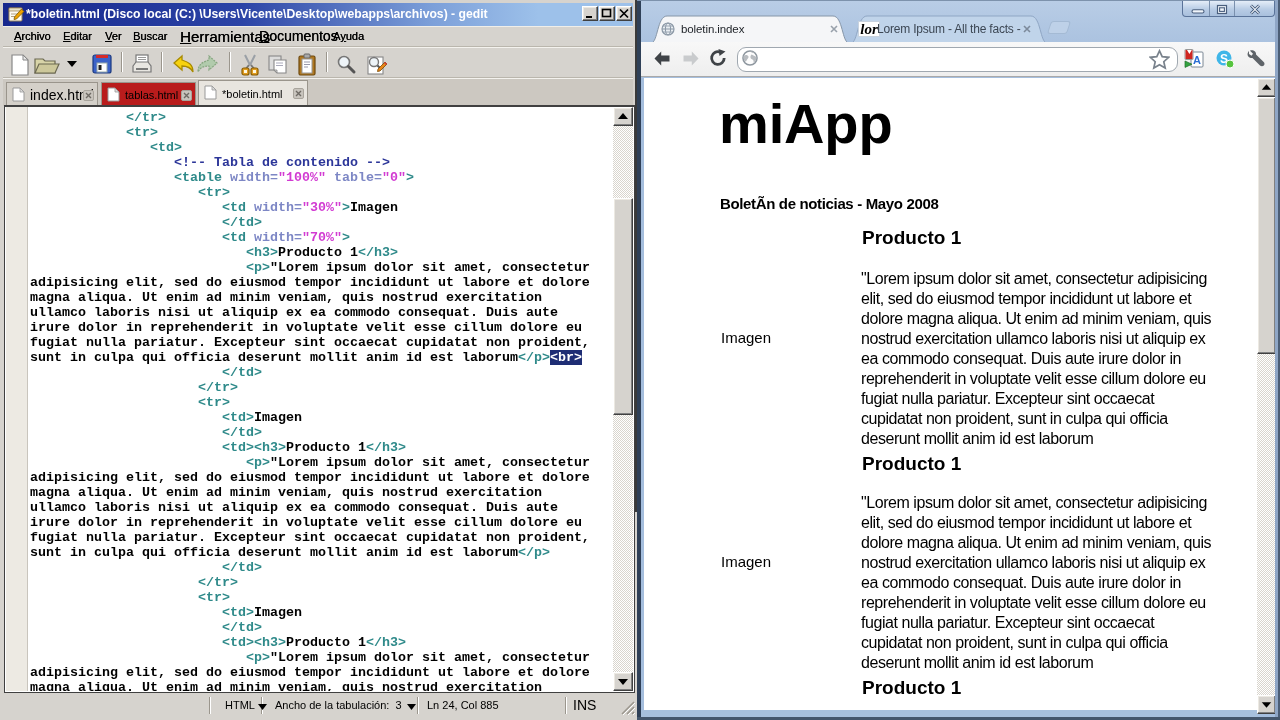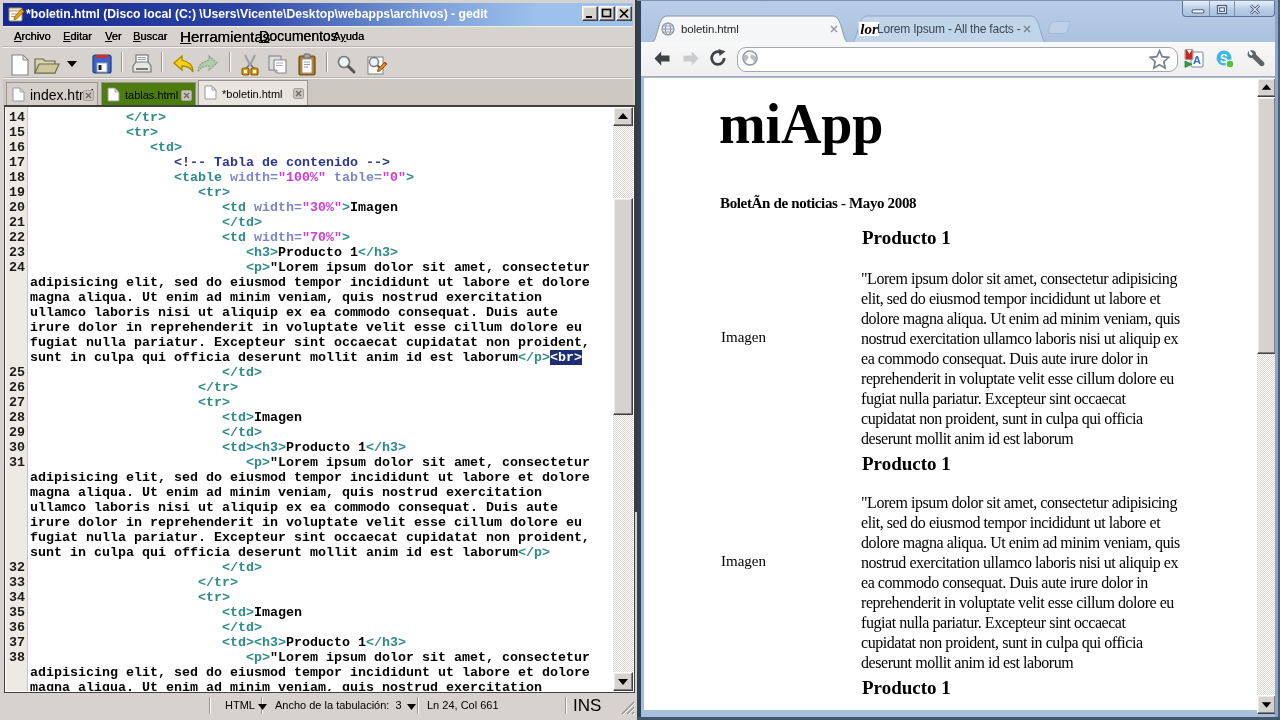--- a/index.html
+++ b/index.html
@@ -119,21 +119,21 @@
       <svg class="ab" style="left:5px;top:4px" width="13" height="15" viewBox="0 0 13 15">
         <path d="M1 1 h7 l4 4 v9 h-11 z" fill="#fff" stroke="#999"></path>
         <path d="M8 1 l4 4 h-4 z" fill="#ddd" stroke="#999" stroke-width="0.8"></path>
       </svg>
       <div class="ab" style="left:23px;top:0;height:24px;line-height:24px;font-size:14px;color:#000">index.html</div>
       <svg class="ab" style="left:76px;top:7px" width="11" height="11" viewBox="0 0 11 11">
         <rect x="0.5" y="0.5" width="10" height="10" rx="1.5" fill="#c8c4bd" stroke="#a8a49c"></rect>
         <path d="M3 3 L8 8 M8 3 L3 8" stroke="#6e6a64" stroke-width="1.4"></path>
       </svg>
     </div>
-<div class="ab" style="left:101px;top:82px;width:95px;height:24px;background:#4d7c0f;border:1px solid #9a958c;border-bottom:none">
+<div class="ab" style="left:101px;top:82px;width:95px;height:24px;background:#b91c1c;border:1px solid #9a958c;border-bottom:none">
       <svg class="ab" style="left:5px;top:4px" width="13" height="15" viewBox="0 0 13 15">
         <path d="M1 1 h7 l4 4 v9 h-11 z" fill="#fff" stroke="#999"></path>
         <path d="M8 1 l4 4 h-4 z" fill="#ddd" stroke="#999" stroke-width="0.8"></path>
       </svg>
       <div class="ab" style="left:23px;top:0;height:24px;line-height:24px;font-size:11px;color:#000">tablas.html</div>
       <svg class="ab" style="left:79px;top:7px" width="11" height="11" viewBox="0 0 11 11">
         <rect x="0.5" y="0.5" width="10" height="10" rx="1.5" fill="#c8c4bd" stroke="#a8a49c"></rect>
         <path d="M3 3 L8 8 M8 3 L3 8" stroke="#6e6a64" stroke-width="1.4"></path>
       </svg>
     </div>
@@ -144,59 +144,20 @@
       </svg>
       <div class="ab" style="left:23px;top:0;height:26px;line-height:26px;font-size:11px;color:#000">*boletin.html</div>
       <svg class="ab" style="left:94px;top:7px" width="11" height="11" viewBox="0 0 11 11">
         <rect x="0.5" y="0.5" width="10" height="10" rx="1.5" fill="#c8c4bd" stroke="#a8a49c"></rect>
         <path d="M3 3 L8 8 M8 3 L3 8" stroke="#6e6a64" stroke-width="1.4"></path>
       </svg>
     </div>
 <div class="ab" style="left:4px;top:105px;width:631px;height:588px;background:#fff;border:1px solid #404040;border-top:2px solid #404040"></div>
 <div class="ab" style="left:6px;top:107px;width:22px;height:584px;background:#edeae3;border-right:1px solid #c9c5bd"></div>
 <style>.t{color:#2f8a8a}.a{color:#7d87c5}.v{color:#d23bd2}.c{color:#2c3699}.sel{background:#1e2d74;color:#fff}</style>
-<pre class="ab" style="left:9px;top:110.0px;font-size:13.333px;line-height:15px;font-weight:700;color:#1a1a1a">14
-15
-16
-17
-18
-19
-20
-21
-22
-23
-24
-
-
-
-
-
-
-25
-26
-27
-28
-29
-30
-31
-
-
-
-
-
-
-32
-33
-34
-35
-36
-37
-38
-
-</pre>
 <div class="ab" style="left:29px;top:107px;width:583px;height:584px;overflow:hidden">
 <pre style="position:absolute;left:1px;top:3.0px;font-size:13.333px;line-height:15px;font-weight:700;color:#000">&nbsp;&nbsp;&nbsp;&nbsp;&nbsp;&nbsp;&nbsp;&nbsp;&nbsp;&nbsp;&nbsp;&nbsp;<span class="t">&lt;/tr&gt;</span>
 &nbsp;&nbsp;&nbsp;&nbsp;&nbsp;&nbsp;&nbsp;&nbsp;&nbsp;&nbsp;&nbsp;&nbsp;<span class="t">&lt;tr&gt;</span>
 &nbsp;&nbsp;&nbsp;&nbsp;&nbsp;&nbsp;&nbsp;&nbsp;&nbsp;&nbsp;&nbsp;&nbsp;&nbsp;&nbsp;&nbsp;<span class="t">&lt;td&gt;</span>
 &nbsp;&nbsp;&nbsp;&nbsp;&nbsp;&nbsp;&nbsp;&nbsp;&nbsp;&nbsp;&nbsp;&nbsp;&nbsp;&nbsp;&nbsp;&nbsp;&nbsp;&nbsp;<span class="c">&lt;!-- Tabla de contenido --&gt;</span>
 &nbsp;&nbsp;&nbsp;&nbsp;&nbsp;&nbsp;&nbsp;&nbsp;&nbsp;&nbsp;&nbsp;&nbsp;&nbsp;&nbsp;&nbsp;&nbsp;&nbsp;&nbsp;<span class="t">&lt;table</span> <span class="a">width=</span><span class="v">"100%"</span> <span class="a">table=</span><span class="v">"0"</span><span class="t">&gt;</span>
 &nbsp;&nbsp;&nbsp;&nbsp;&nbsp;&nbsp;&nbsp;&nbsp;&nbsp;&nbsp;&nbsp;&nbsp;&nbsp;&nbsp;&nbsp;&nbsp;&nbsp;&nbsp;&nbsp;&nbsp;&nbsp;<span class="t">&lt;tr&gt;</span>
 &nbsp;&nbsp;&nbsp;&nbsp;&nbsp;&nbsp;&nbsp;&nbsp;&nbsp;&nbsp;&nbsp;&nbsp;&nbsp;&nbsp;&nbsp;&nbsp;&nbsp;&nbsp;&nbsp;&nbsp;&nbsp;&nbsp;&nbsp;&nbsp;<span class="t">&lt;td</span> <span class="a">width=</span><span class="v">"30%"</span><span class="t">&gt;</span>Imagen
 &nbsp;&nbsp;&nbsp;&nbsp;&nbsp;&nbsp;&nbsp;&nbsp;&nbsp;&nbsp;&nbsp;&nbsp;&nbsp;&nbsp;&nbsp;&nbsp;&nbsp;&nbsp;&nbsp;&nbsp;&nbsp;&nbsp;&nbsp;&nbsp;<span class="t">&lt;/td&gt;</span>
 &nbsp;&nbsp;&nbsp;&nbsp;&nbsp;&nbsp;&nbsp;&nbsp;&nbsp;&nbsp;&nbsp;&nbsp;&nbsp;&nbsp;&nbsp;&nbsp;&nbsp;&nbsp;&nbsp;&nbsp;&nbsp;&nbsp;&nbsp;&nbsp;<span class="t">&lt;td</span> <span class="a">width=</span><span class="v">"70%"</span><span class="t">&gt;</span>
@@ -245,22 +206,22 @@
 <div class="ab" style="left:417px;top:697px;width:2px;height:17px;border-left:1px solid #9b968d;border-right:1px solid #fff"></div>
 <div class="ab" style="left:565px;top:697px;width:2px;height:17px;border-left:1px solid #9b968d;border-right:1px solid #fff"></div>
 <div class="ab" style="left:225px;top:695px;height:21px;line-height:21px;font-size:11px">HTML</div>
 <svg class="ab" style="left:258px;top:704px" width="9" height="6" viewBox="0 0 9 6">
       <path d="M0 0 h9 l-4.5 6 z" fill="#000"></path>
     </svg>
 <div class="ab" style="left:275px;top:695px;height:21px;line-height:21px;font-size:11px">Ancho de la tabulación:&nbsp;&nbsp;3</div>
 <svg class="ab" style="left:407px;top:704px" width="9" height="6" viewBox="0 0 9 6">
       <path d="M0 0 h9 l-4.5 6 z" fill="#000"></path>
     </svg>
-<div class="ab" style="left:427px;top:695px;height:21px;line-height:21px;font-size:11px">Ln 24, Col 661</div>
-<div class="ab" style="left:573px;top:695px;height:21px;line-height:21px;font-size:17px">INS</div>
+<div class="ab" style="left:427px;top:695px;height:21px;line-height:21px;font-size:11px">Ln 24, Col 885</div>
+<div class="ab" style="left:573px;top:695px;height:21px;line-height:21px;font-size:14px">INS</div>
 <svg class="ab" style="left:620px;top:700px" width="15" height="15" viewBox="0 0 15 15">
       <path d="M14 2 L2 14 M14 7 L7 14 M14 12 L12 14" stroke="#9b968d" stroke-width="1.5"></path>
       <path d="M15 3 L3 15 M15 8 L8 15 M15 13 L13 15" stroke="#fff" stroke-width="1"></path>
     </svg>
 </div>
 <div class="ab" style="left:637px;top:0;width:643px;height:720px;background:linear-gradient(180deg,#b9cde6 0%,#a5bedd 60px,#a5bedd 100%)">
 <div class="ab" style="left:0;top:0;width:4px;height:720px;background:#2f4057"></div>
 <div class="ab" style="left:0;top:0;width:643px;height:1px;background:#7d92ac"></div>
 <div class="ab" style="left:545px;top:1px;width:93px;height:16px;border:1px solid #5a7399;border-top:none;border-radius:0 0 4px 4px;background:linear-gradient(180deg,#e4edf8,#b8cce5 55%,#a9c0dd);overflow:hidden">
 <div class="ab" style="left:26px;top:0;width:1px;height:16px;background:#7a90ad"></div>
@@ -289,21 +250,21 @@
 <svg class="ab" style="left:13px;top:15px" width="200" height="28" viewBox="0 0 200 28">
 <path d="M1 28 C8 28 7 1 17 1 L183 1 C193 1 192 28 199 28 Z" fill="#f5f6f8" stroke="#8696a8" stroke-width="1"></path>
     </svg>
 <svg class="ab" style="left:24px;top:22px" width="14" height="14" viewBox="0 0 14 14">
 <circle cx="7" cy="7" r="6" fill="#e8edf2" stroke="#8b98a6" stroke-width="1.2"></circle>
 <ellipse cx="7" cy="7" rx="2.6" ry="6" fill="none" stroke="#8b98a6" stroke-width="1"></ellipse>
 <line x1="1" y1="7" x2="13" y2="7" stroke="#8b98a6" stroke-width="1"></line>
 <line x1="2" y1="4" x2="12" y2="4" stroke="#8b98a6" stroke-width="0.8"></line>
 <line x1="2" y1="10" x2="12" y2="10" stroke="#8b98a6" stroke-width="0.8"></line>
     </svg>
-<div class="ab" style="left:44px;top:21px;height:17px;line-height:17px;font-size:11.5px;letter-spacing:-0.1px;color:#1c2026">boletin.html</div>
+<div class="ab" style="left:44px;top:21px;height:17px;line-height:17px;font-size:11.5px;letter-spacing:-0.1px;color:#1c2026">boletin.index</div>
 <svg class="ab" style="left:192px;top:24px" width="10" height="10" viewBox="0 0 10 10">
       <path d="M2 2 L8 8 M8 2 L2 8" stroke="#98a1ab" stroke-width="1.6"></path>
     </svg>
 <div class="ab" style="left:4px;top:42px;width:635px;height:35px;background:linear-gradient(180deg,#f8f8f8,#eeeeee);border-bottom:1px solid #a9a9a9"></div>
 <svg class="ab" style="left:17px;top:51px" width="16" height="15" viewBox="0 0 16 15">
       <path d="M7.2 0.5 L7.2 4.6 L15.5 4.6 L15.5 10.4 L7.2 10.4 L7.2 14.5 L0.5 7.5 Z" fill="#3f4347"></path>
     </svg>
 <svg class="ab" style="left:46px;top:51px" width="16" height="15" viewBox="0 0 16 15">
       <path d="M8.8 0.5 L8.8 4.6 L0.5 4.6 L0.5 10.4 L8.8 10.4 L8.8 14.5 L15.5 7.5 Z" fill="#c9cbcd"></path>
     </svg>
@@ -343,21 +304,21 @@
         <path d="M9 5 L14 11 L4 11 Z" fill="#000"></path>
       </svg></div>
 <div class="ab bevel" style="left:620px;top:97px;width:19px;height:257px"></div>
 <div class="ab bevel" style="left:620px;top:695px;width:19px;height:19px"><svg width="17" height="17" viewBox="0 0 18 17">
         <path d="M9 12 L14 6 L4 6 Z" fill="#000"></path>
       </svg></div>
 <div class="ab" style="left:638px;top:0;width:3px;height:720px;background:#8fa6c6"></div>
 <div class="ab" style="left:641px;top:0;width:2px;height:720px;background:#4c5e76"></div>
 <div class="ab" style="left:4px;top:710px;width:616px;height:10px;background:#a7c0dd"></div>
 <div class="ab" style="left:0;top:717px;width:643px;height:3px;background:#44566c"></div>
-<div class="ab" style="left:7px;top:78px;width:613px;height:632px;overflow:hidden;font-family:Liberation Serif, serif;color:#000">
+<div class="ab" style="left:7px;top:78px;width:613px;height:632px;overflow:hidden;font-family:Liberation Sans, sans-serif;color:#000">
 <div class="ab" style="left:75.0px;top:17.0px;font-size:56.0px;font-weight:bold;letter-spacing:-0.15px;line-height:58.8px;white-space:nowrap">miApp</div>
 <div class="ab" style="left:76.0px;top:118.2px;font-size:15.0px;font-weight:bold;letter-spacing:-0.35px;line-height:15.8px;white-space:nowrap">BoletÃn de noticias - Mayo 2008</div>
 <div class="ab" style="left:218.0px;top:150.1px;font-size:19.0px;font-weight:bold;letter-spacing:0px;line-height:19.9px;white-space:nowrap">Producto 1</div>
 <div class="ab" style="left:217.0px;top:193.3px;font-size:16.0px;font-weight:normal;letter-spacing:-0.45px;line-height:16.8px;white-space:nowrap">"Lorem ipsum dolor sit amet, consectetur adipisicing</div>
 <div class="ab" style="left:217.0px;top:213.3px;font-size:16.0px;font-weight:normal;letter-spacing:-0.45px;line-height:16.8px;white-space:nowrap">elit, sed do eiusmod tempor incididunt ut labore et</div>
 <div class="ab" style="left:217.0px;top:233.3px;font-size:16.0px;font-weight:normal;letter-spacing:-0.45px;line-height:16.8px;white-space:nowrap">dolore magna aliqua. Ut enim ad minim veniam, quis</div>
 <div class="ab" style="left:217.0px;top:253.3px;font-size:16.0px;font-weight:normal;letter-spacing:-0.45px;line-height:16.8px;white-space:nowrap">nostrud exercitation ullamco laboris nisi ut aliquip ex</div>
 <div class="ab" style="left:217.0px;top:273.3px;font-size:16.0px;font-weight:normal;letter-spacing:-0.45px;line-height:16.8px;white-space:nowrap">ea commodo consequat. Duis aute irure dolor in</div>
 <div class="ab" style="left:217.0px;top:293.3px;font-size:16.0px;font-weight:normal;letter-spacing:-0.45px;line-height:16.8px;white-space:nowrap">reprehenderit in voluptate velit esse cillum dolore eu</div>
 <div class="ab" style="left:217.0px;top:313.3px;font-size:16.0px;font-weight:normal;letter-spacing:-0.45px;line-height:16.8px;white-space:nowrap">fugiat nulla pariatur. Excepteur sint occaecat</div>

